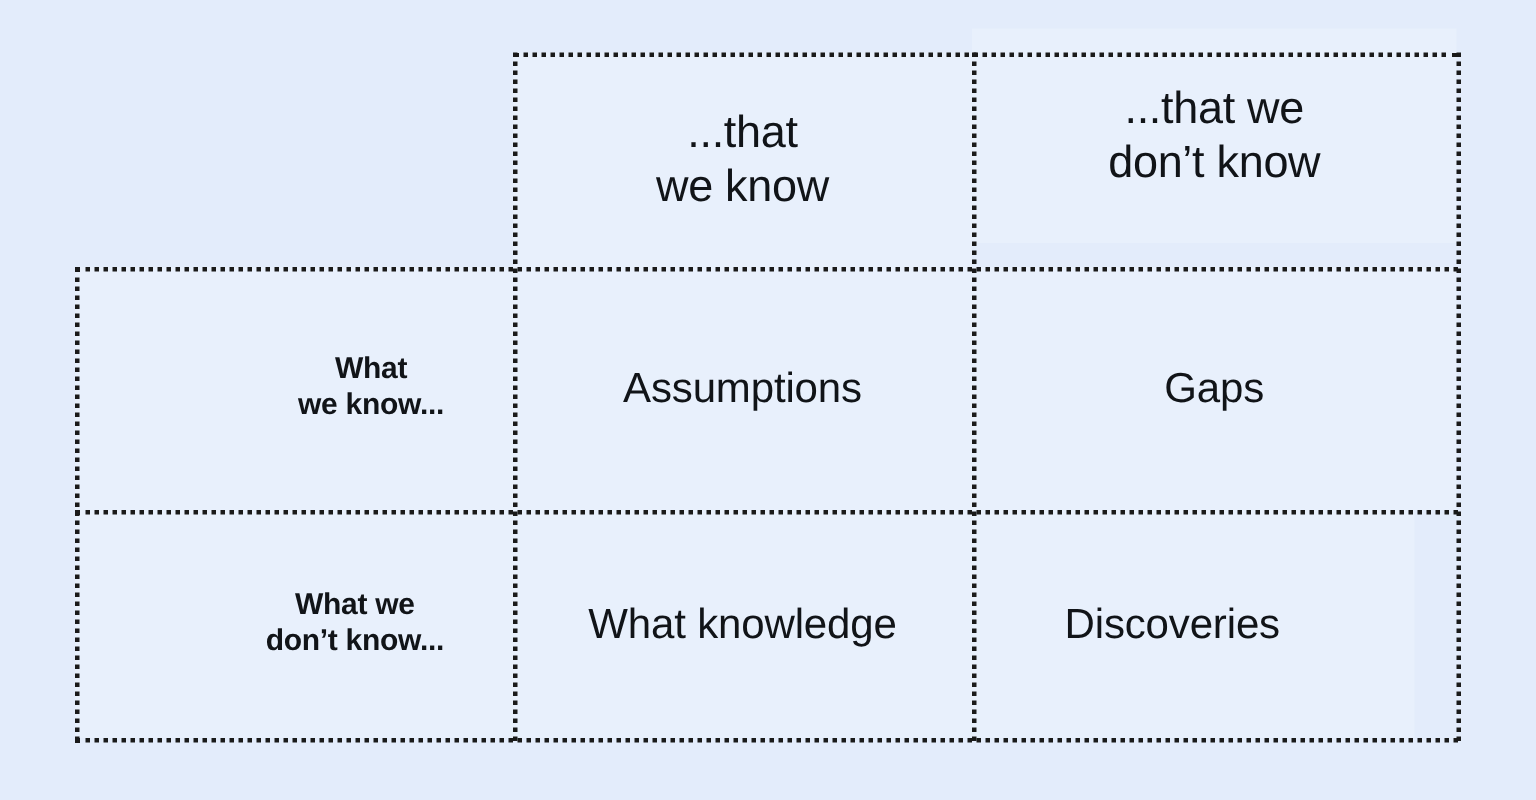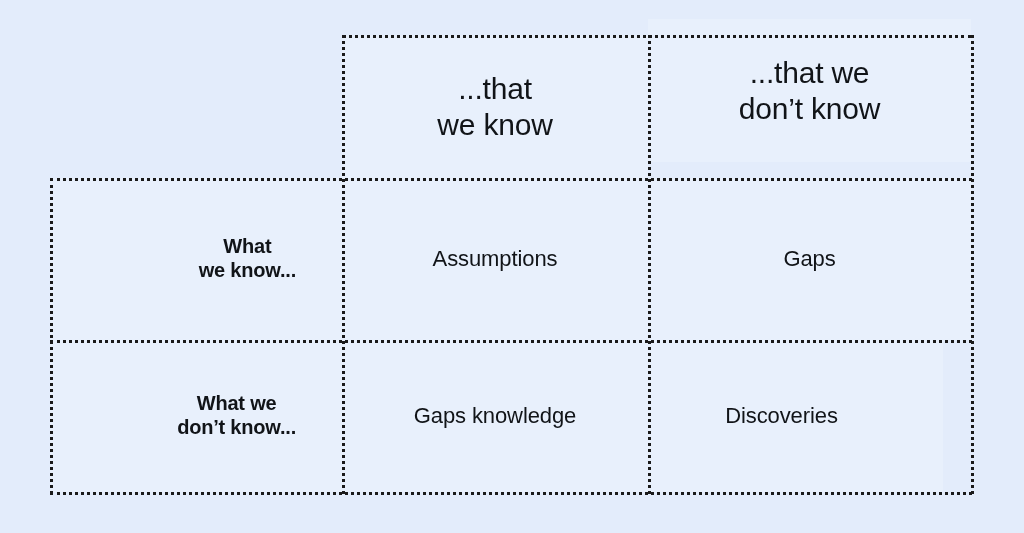--- a/index.html
+++ b/index.html
@@ -50,21 +50,21 @@
     font-weight: bold;
     font-size: 20px;
     letter-spacing: -0.2px;
     justify-content: flex-end;
     padding-right: 46px;
   }
 
   
   .body-cell {
     font-weight: normal;
-    font-size: 22px;
+    font-size: 28px;
     letter-spacing: -0.1px;
   }
 
   
   .rule {
     position: absolute;
     pointer-events: none;
   }
   .rule-h {
     height: 0;
@@ -91,21 +91,21 @@
   <div class="cell row-head" style="left:50px; top:178px; width:292px; height:162px;">What
 we know...</div>
 
   <div class="cell body-cell" style="left:342px; top:178px; width:306px; height:162px;">Assumptions</div>
 
   <div class="cell body-cell" style="left:648px; top:178px; width:323px; height:162px;">Gaps</div>
 
   <div class="cell row-head" style="left:50px; top:340px; width:292px; height:152px;">What we
 don’t know...</div>
 
-  <div class="cell body-cell" style="left:342px; top:340px; width:306px; height:152px;">Gaps knowledge</div>
+  <div class="cell body-cell" style="left:342px; top:340px; width:306px; height:152px;">What knowledge</div>
 
   <div class="cell body-cell" style="left:620px; top:340px; width:323px; height:152px;">Discoveries</div>
 
   <div class="rule rule-h" style="left:342px; top:35px; width:630px;"></div>
 
   <div class="rule rule-h" style="left:50px; top:178px; width:922px;"></div>
 
   <div class="rule rule-h" style="left:50px; top:340px; width:922px;"></div>
 
   <div class="rule rule-h" style="left:50px; top:492px; width:922px;"></div>

